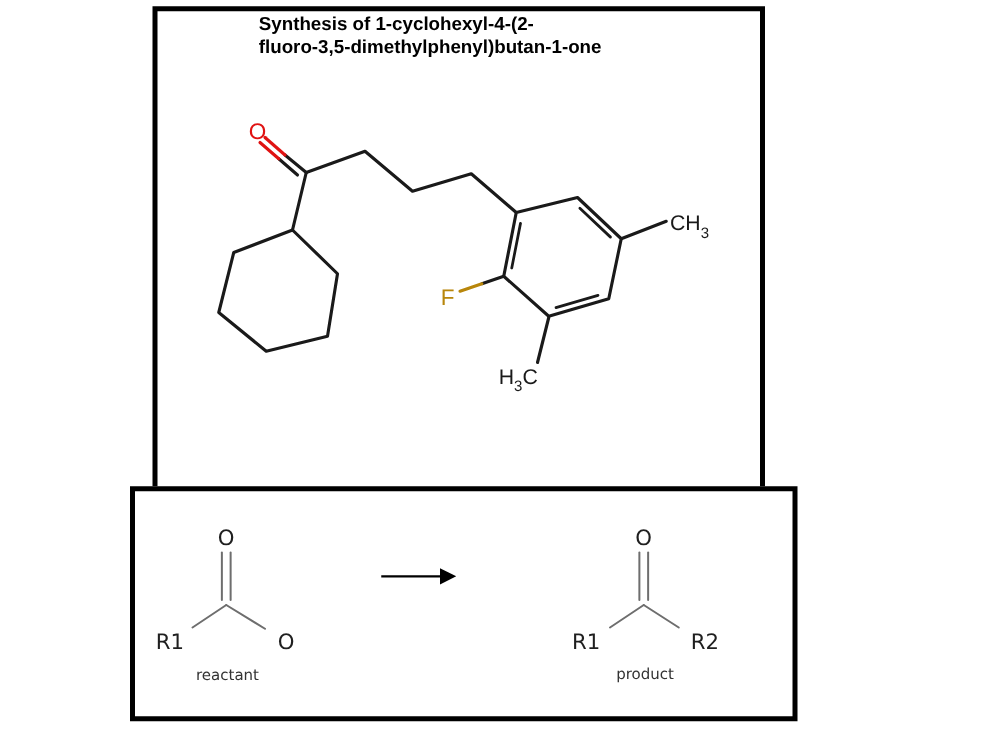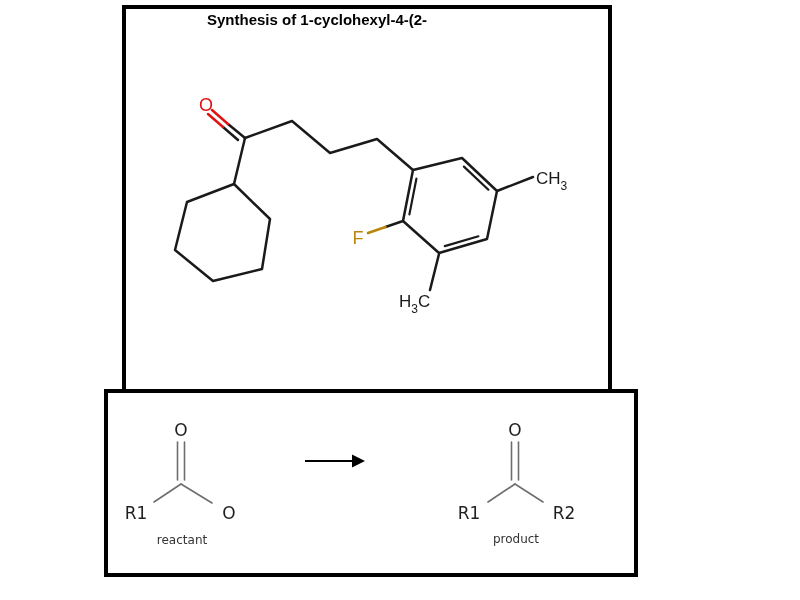--- a/index.html
+++ b/index.html
@@ -25,20 +25,21 @@
   text.atom-bottom{font-family:"DejaVu Sans",sans-serif;font-size:17px;}
   text.caption{font-family:"DejaVu Sans",sans-serif;font-size:12px;}
 </style>
 </head>
 <body>
 
 <div class="panel" id="structure-panel">
   <div class="panel-inner">
     <div class="mol-title">
       <div>Synthesis of 1-cyclohexyl-4-(2-</div>
+      <div>fluoro-3,5-dimethylphenyl)butan-1-one</div>
     </div>
 
     <svg width="482" height="348" viewBox="126 9 482 348">
 
       <g fill="none" stroke-width="2.5" stroke-linecap="round" stroke-linejoin="round" stroke="#1a1a1a">
 
         <polyline points="245,138 292,121 330,153 377,139 413,170"></polyline>
 
         <line x1="245" y1="138" x2="234" y2="184"></line>
 

